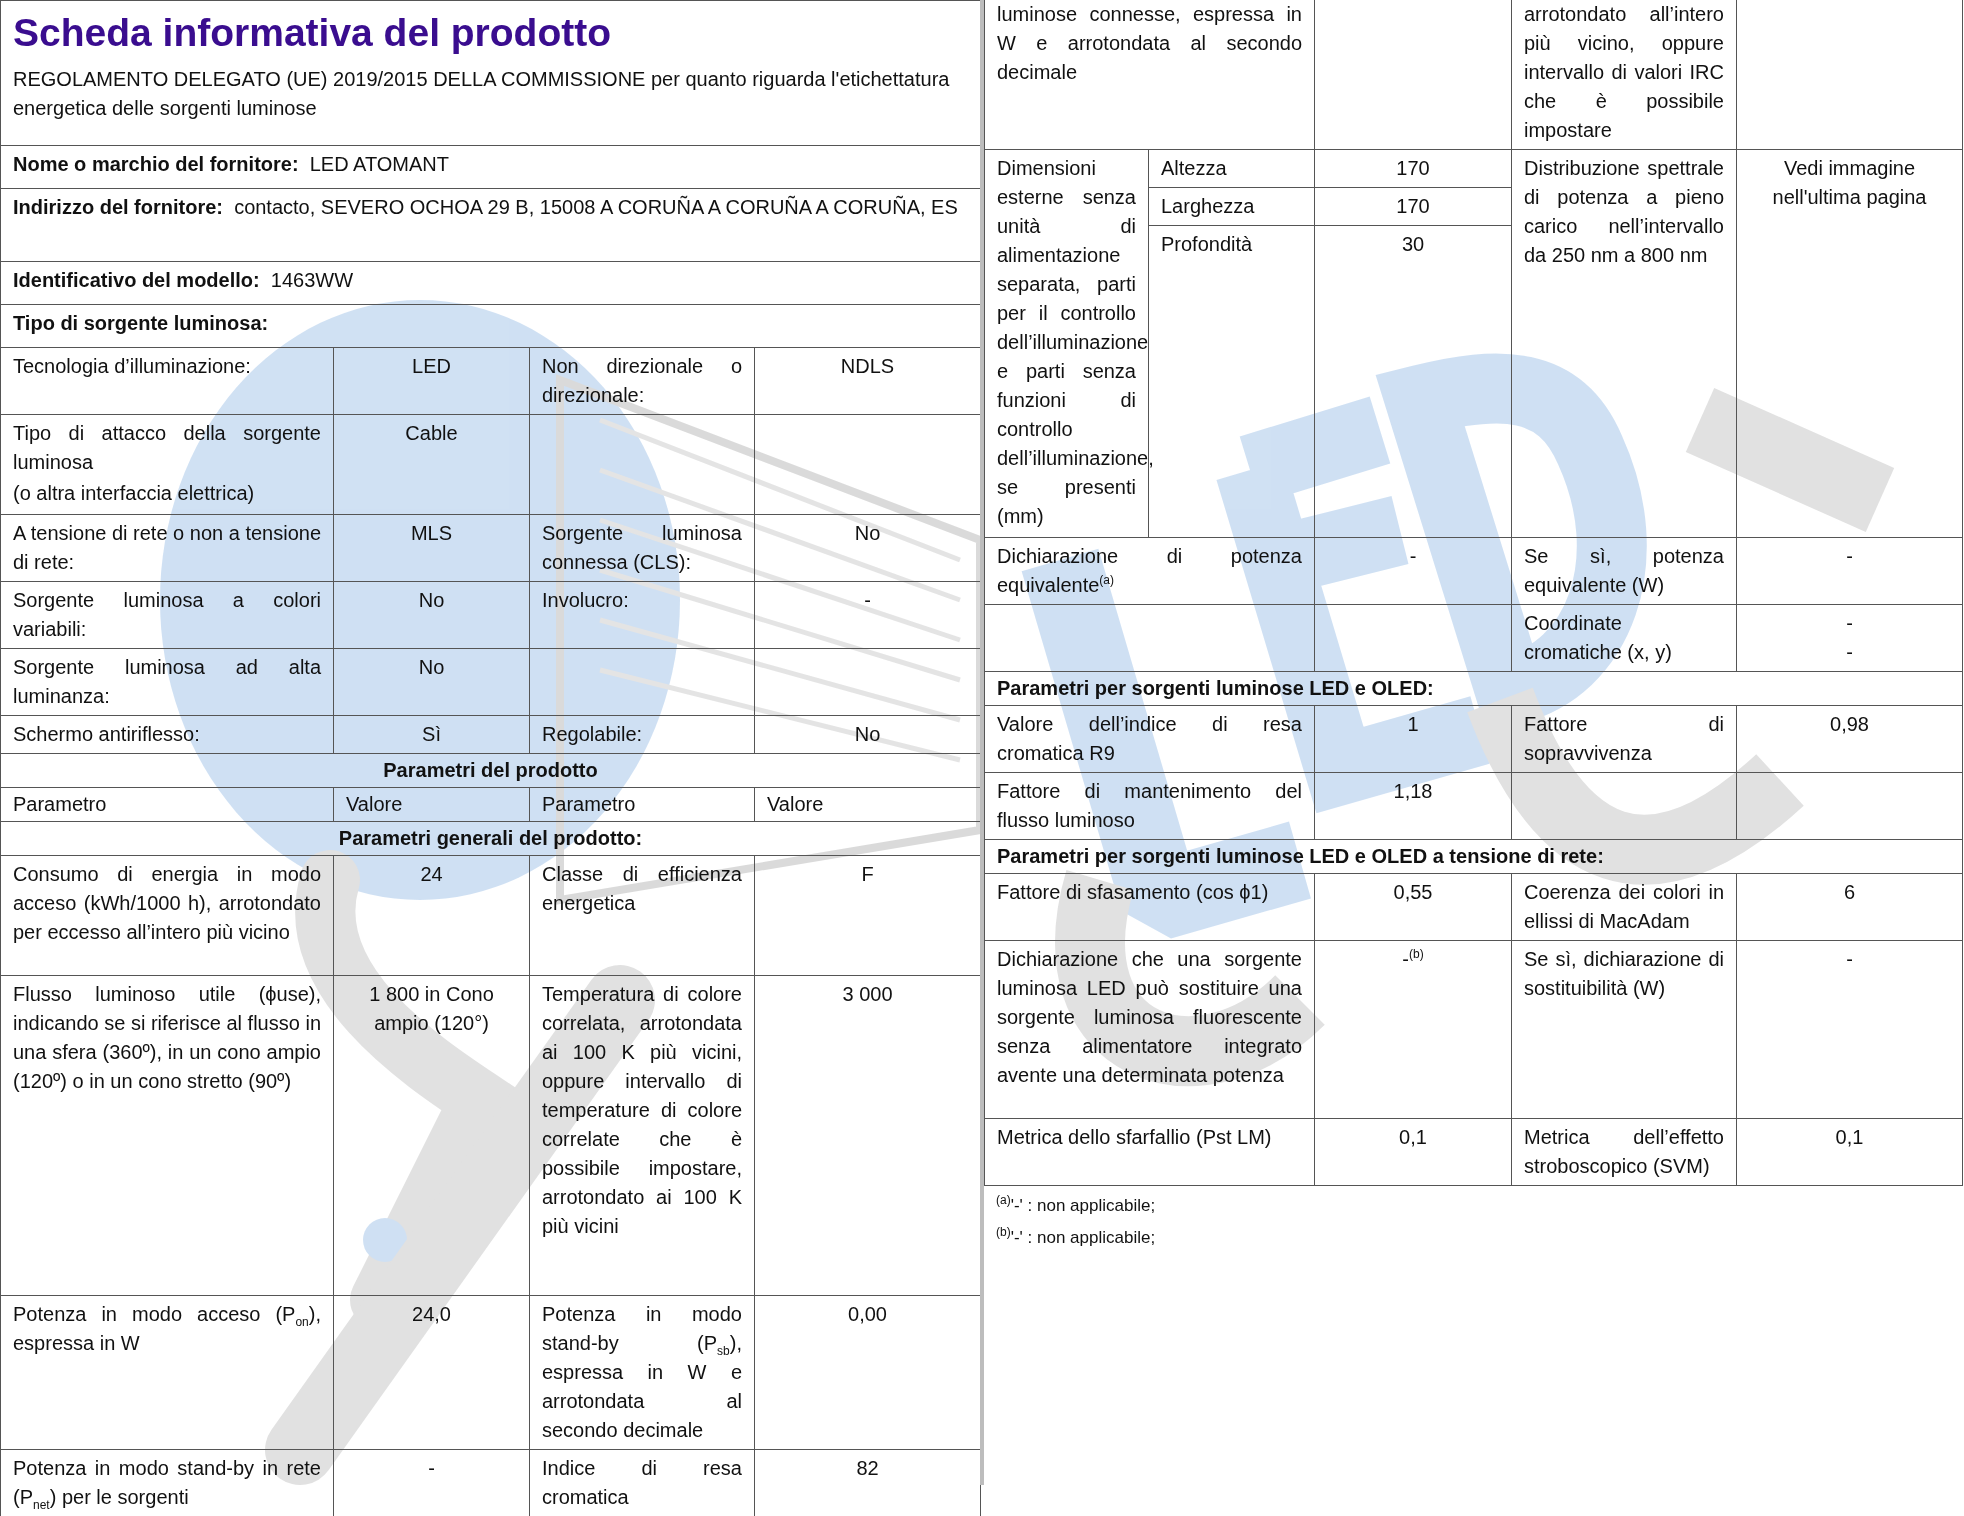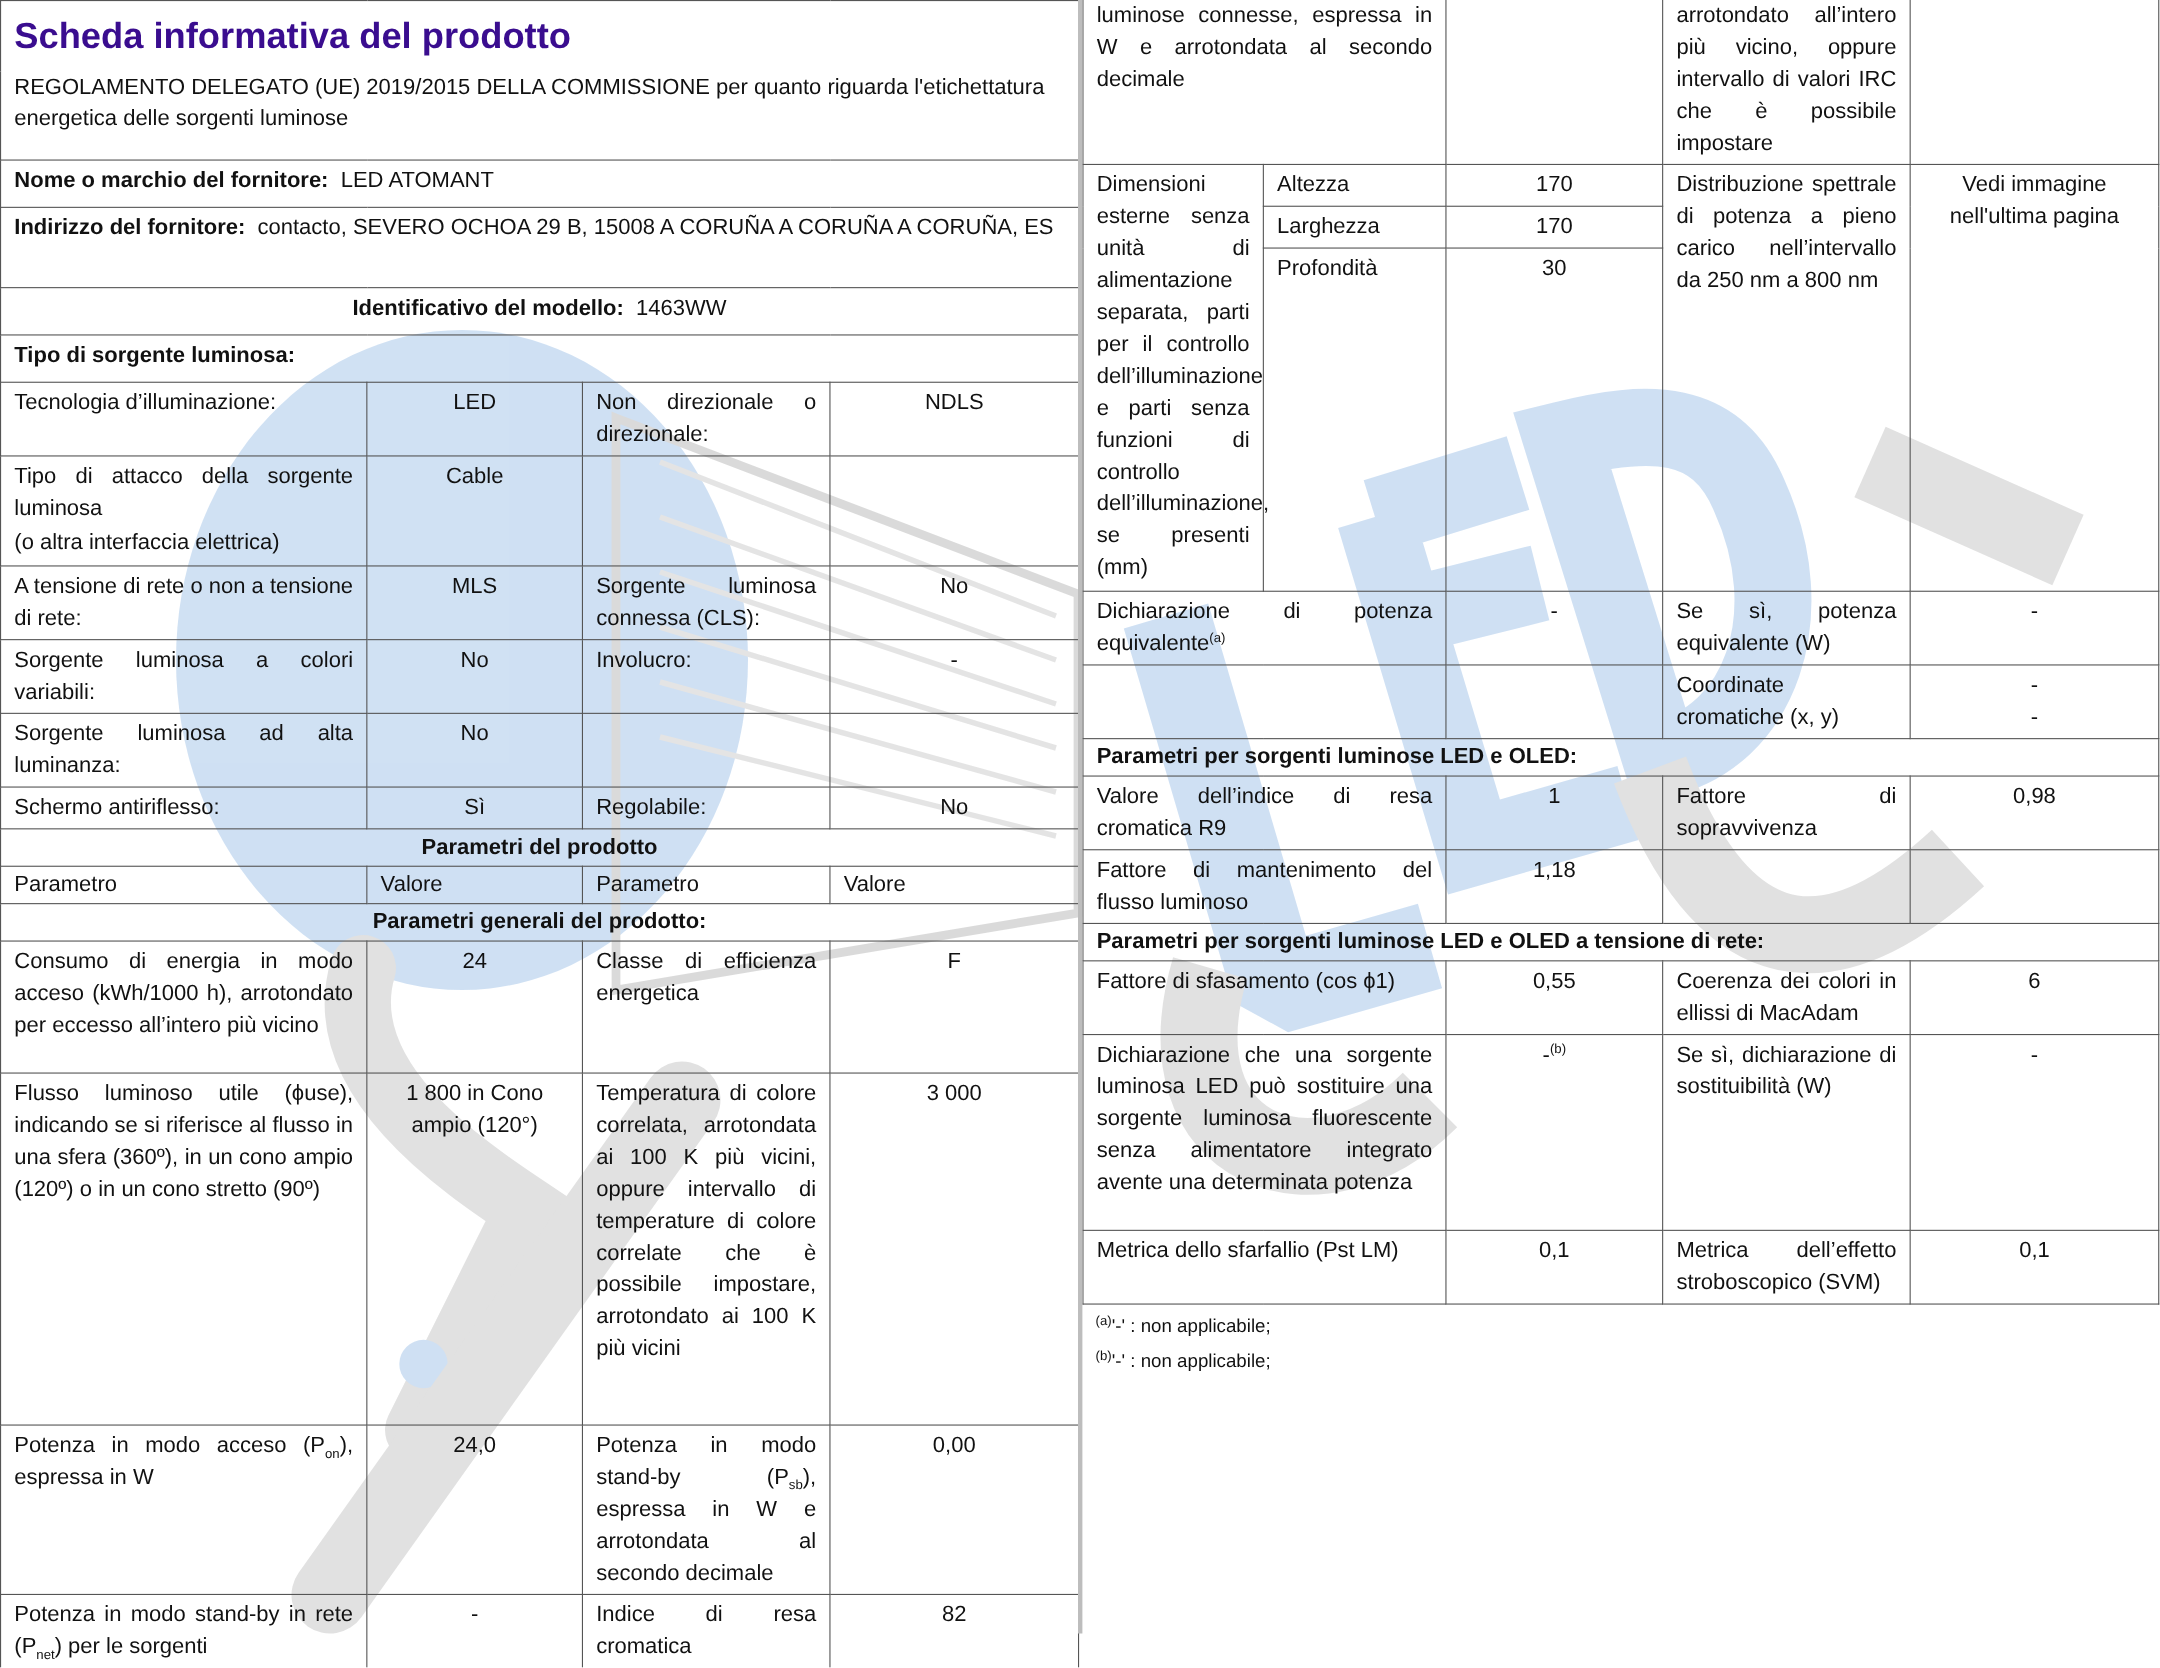--- a/index.html
+++ b/index.html
@@ -8,21 +8,21 @@
   .wm { position:absolute; pointer-events:none; z-index:0; }
   .page { position:absolute; top:0; z-index:1; }
   #left { left:0; width:980px; }
   #right { left:984px; width:978px; }
   table { border-collapse:collapse; width:100%; table-layout:fixed; }
   td { border:1.5px solid #555; vertical-align:top; padding:4px 12px 4px 12px;
        font-size:20px; line-height:29px; text-align:justify; background:transparent; }
   td.c { text-align:center; }
   td.b { font-weight:bold; }
   td.hdr { text-align:center; font-weight:bold; }
-  .title { font-size:33px; line-height:56px; font-weight:bold; color:#3a0d8f; text-align:left; padding-top:4px; }
+  .title { font-size:39px; line-height:56px; font-weight:bold; color:#3a0d8f; text-align:left; padding-top:4px; }
   .reg { text-align:left; }
   sup { font-size:12px; vertical-align:super; line-height:0; }
   sub { font-size:12px; vertical-align:sub; line-height:0; }
   .notes { font-size:17px; line-height:32px; padding:4px 12px; }
   .left-edge { position:absolute; left:980px; top:0; width:4px; height:1485px; background:#bdbdbd; z-index:2; }
 </style>
 </head>
 <body>
 
 <svg class="wm" width="1964" height="1516" viewBox="0 0 1964 1516">
@@ -69,21 +69,21 @@
         <span>LED ATOMANT</span>
       </td>
     </tr>
     <tr>
       <td colspan="4" style="height:64px;text-align:left;">
         <b>Indirizzo del fornitore:</b>&nbsp;
         <span>contacto, SEVERO OCHOA 29 B, 15008 A CORUÑA A CORUÑA A CORUÑA, ES</span>
       </td>
     </tr>
     <tr>
-      <td colspan="4" style="height:34px;text-align:center;">
+      <td colspan="4" style="height:34px;text-align:left;">
         <b>Identificativo del modello:</b>&nbsp;
         <span>1463WW</span>
       </td>
     </tr>
     <tr>
       <td colspan="4" class="b" style="height:34px;text-align:left;">Tipo di sorgente luminosa:</td>
     </tr>
     <tr style="height:62px;">
       <td>Tecnologia d’illuminazione:</td>
       <td class="c">LED</td>

